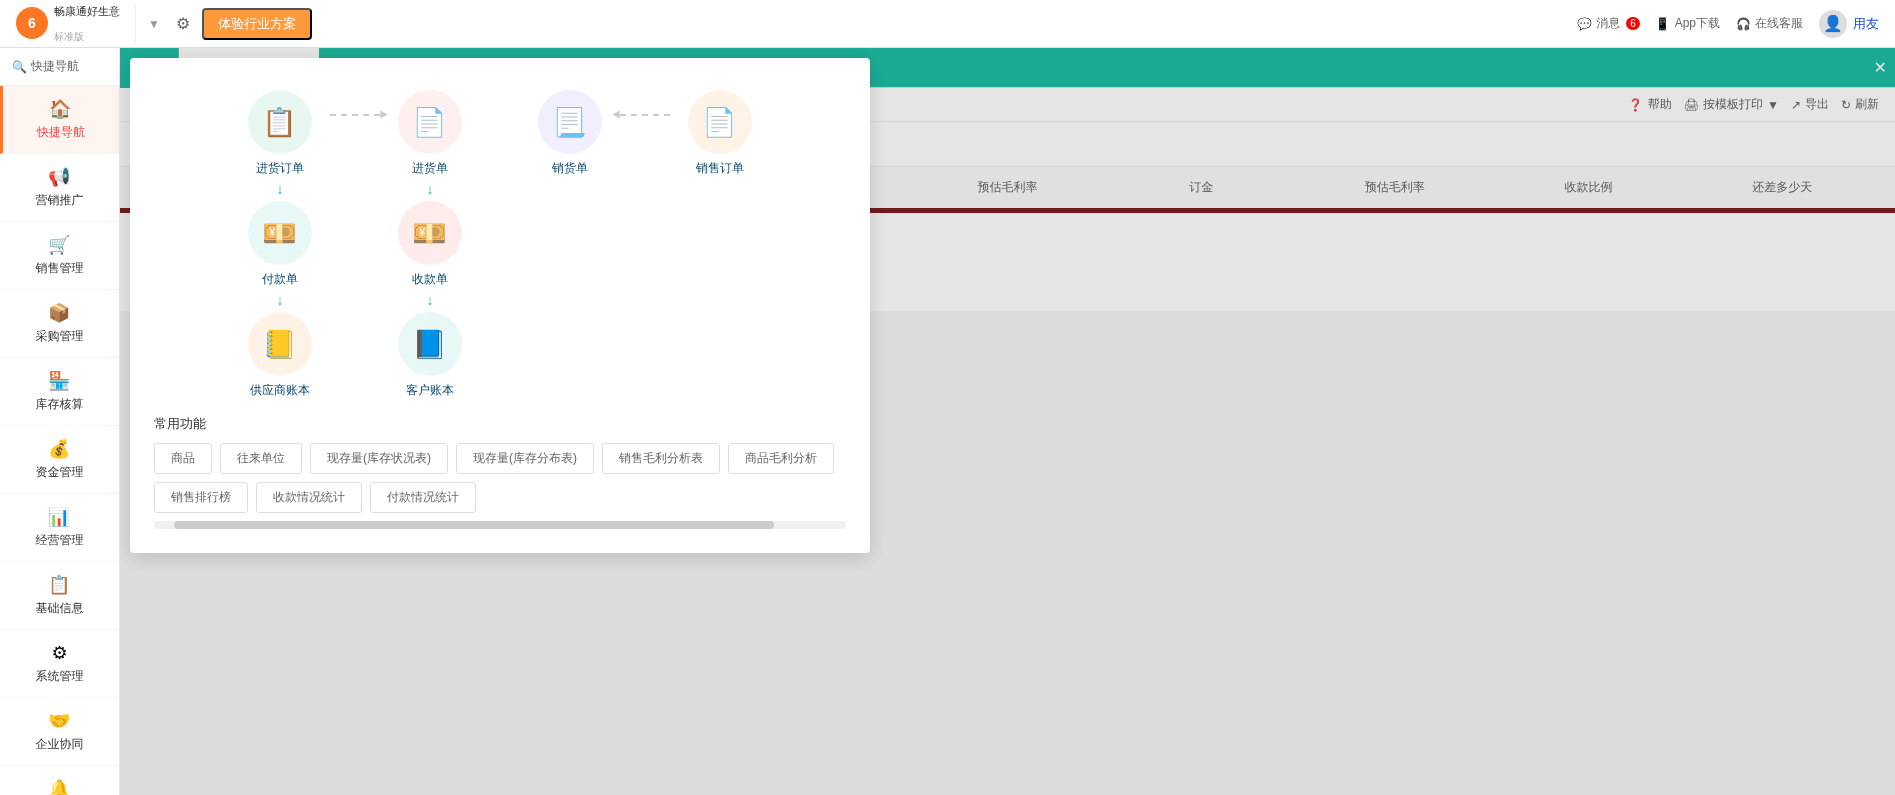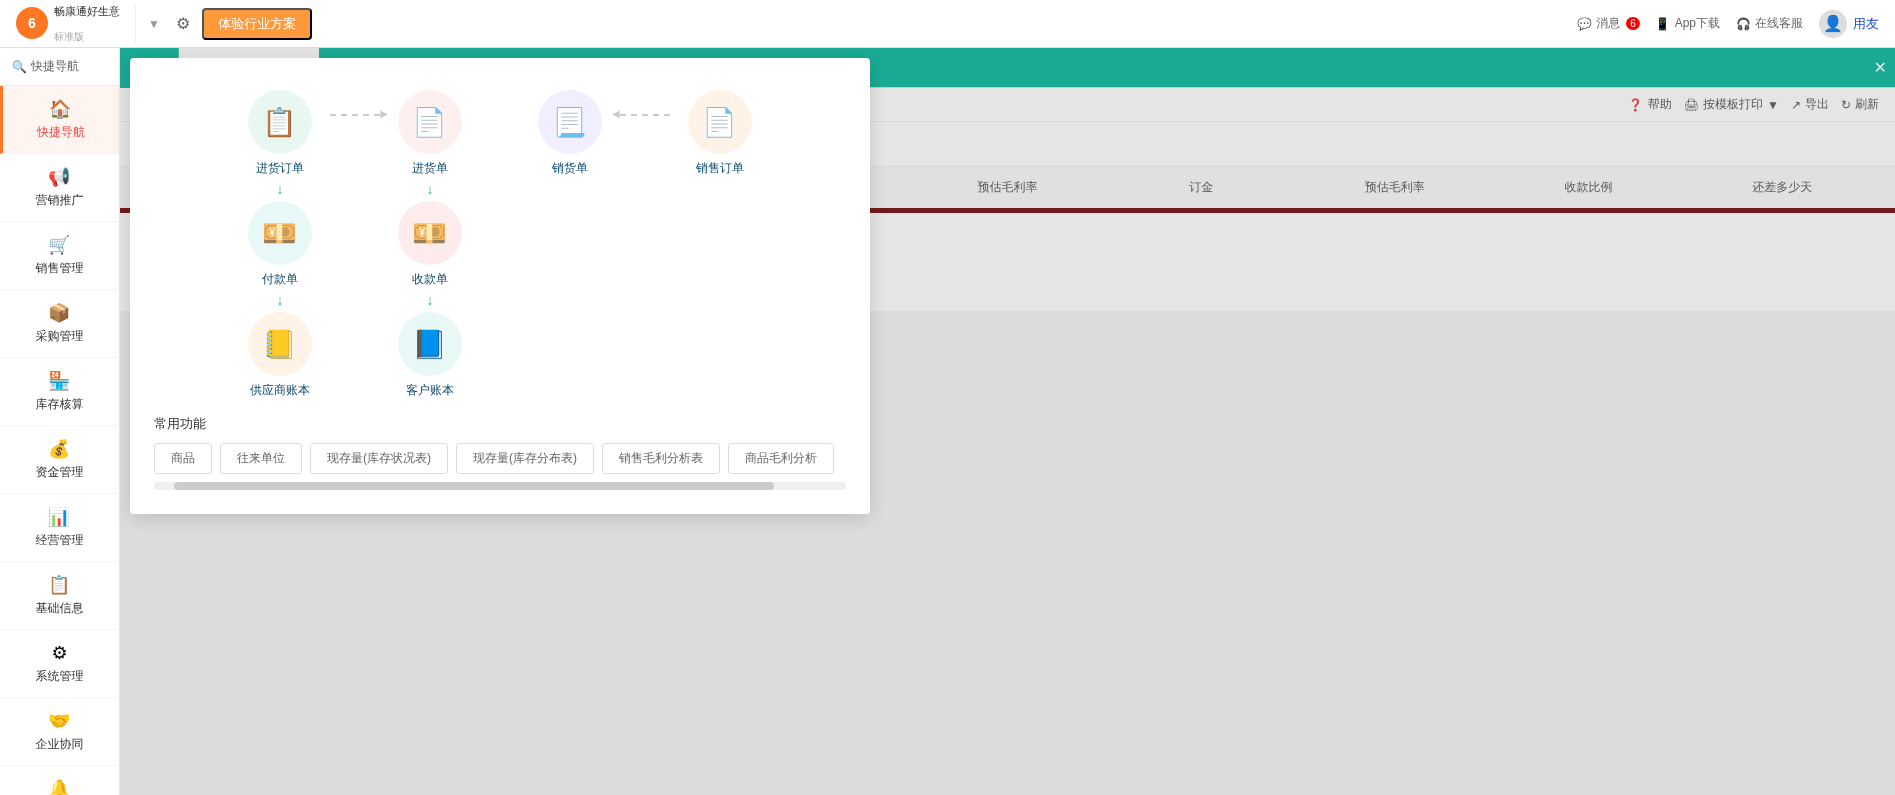--- a/index.html
+++ b/index.html
@@ -432,19 +432,24 @@
     <div class="common-functions">
       <div class="common-title">常用功能</div>
       <div class="func-buttons">
         <button class="func-btn">商品</button>
         <button class="func-btn">往来单位</button>
         <button class="func-btn">现存量(库存状况表)</button>
         <button class="func-btn">现存量(库存分布表)</button>
         <button class="func-btn">销售毛利分析表</button>
         <button class="func-btn">商品毛利分析</button>
       </div>
+      <div class="func-buttons" style="margin-top:8px;">
+        <button class="func-btn">销售排行榜</button>
+        <button class="func-btn">收款情况统计</button>
+        <button class="func-btn">付款情况统计</button>
+      </div>
     </div>
 
     <div class="popup-scrollbar">
       <div class="popup-scrollbar-thumb"></div>
     </div>
   </div>
 </div>
 
 </body></html>

